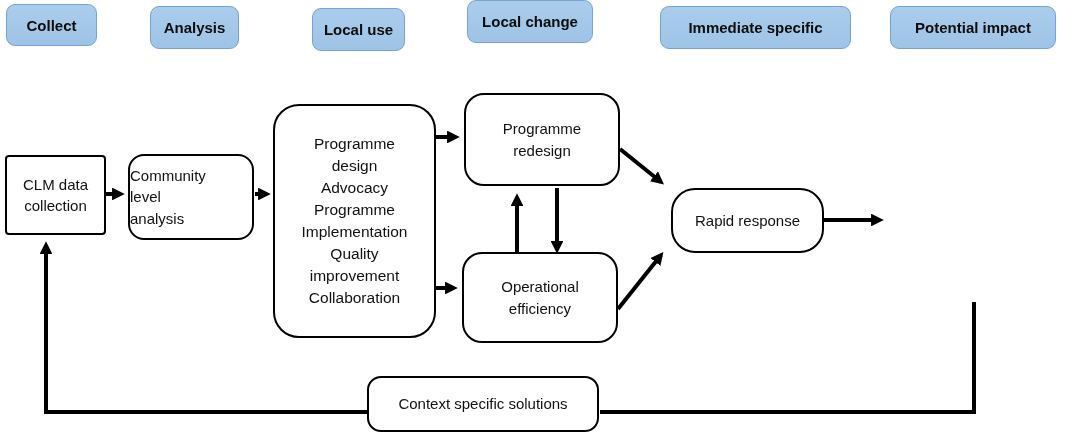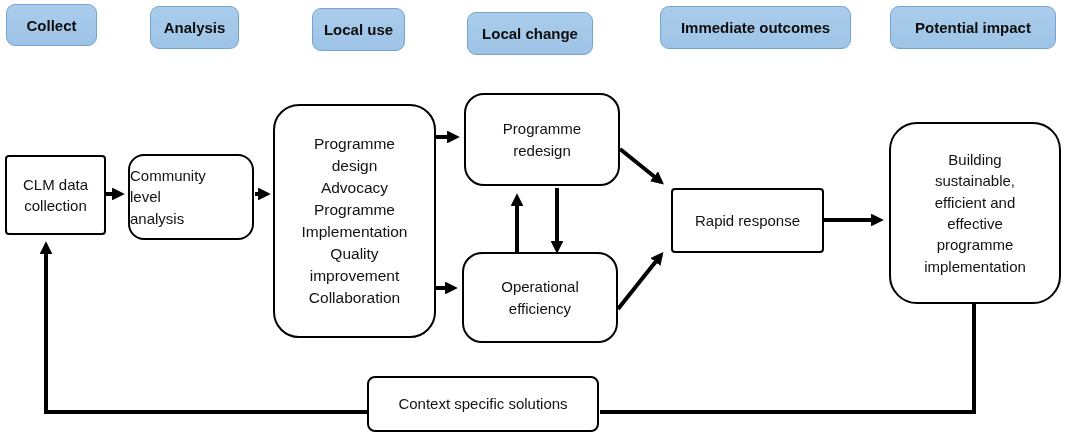--- a/index.html
+++ b/index.html
@@ -45,32 +45,32 @@
     font-size:15px;
     line-height:1.42;
     text-align:center;
     white-space:pre-line;
     box-sizing:border-box;
     color:#111111;
   }
   #stage-collect      {left:6px;   top:4px; width:91px;  height:42px;}
   #stage-analysis     {left:150px; top:6px; width:89px;  height:43px;}
   #stage-local-use    {left:312px; top:8px; width:93px;  height:43px;}
-  #stage-local-change {left:467px; top:12px; width:126px; height:43px;}
+  #stage-local-change {left:467px; top:0; width:126px; height:43px;}
   #stage-immediate    {left:660px; top:6px; width:191px; height:43px;}
   #stage-potential    {left:890px; top:6px; width:166px; height:43px;}
 
   #node-clm          {left:5px;   top:155px; width:101px; height:80px; border-radius:4px;}
   #node-community    {left:128px; top:154px; width:126px; height:86px; border-radius:16px; justify-content:flex-start; text-align:left; }
   #node-programme-use{left:273px; top:104px; width:163px; height:234px; border-radius:26px; font-size:15.5px;}
   #node-redesign     {left:464px; top:93px;  width:156px; height:93px; border-radius:20px;}
   #node-efficiency   {left:462px; top:252px; width:156px; height:91px; border-radius:20px;}
-  #node-rapid        {left:671px; top:188px; width:153px; height:65px; border-radius:4px;}
+  #node-rapid        {left:671px; top:188px; width:153px; height:65px; border-radius:24px;}
   #node-building     {left:889px; top:122px; width:172px; height:182px; border-radius:28px;}
-  #node-context      {left:367px; top:376px; width:232px; height:56px; border-radius:8px;}
+  #node-context      {left:367px; top:376px; width:232px; height:56px; border-radius:14px;}
 </style>
 </head>
 <body>
 
 <div class="canvas">
 
   <svg class="arrows" viewBox="0 0 1065 441" xmlns="http://www.w3.org/2000/svg">
     <defs>
       <marker id="arr" viewBox="0 0 10 10" refX="7" refY="5" markerWidth="3.2" markerHeight="3.2" orient="auto-start-reverse">
         <path d="M0,0 L10,5 L0,10 z" fill="#000000"></path>
@@ -88,42 +88,36 @@
       <path d="M824,220 L880,220" marker-end="url(#arr)"></path>
       <path d="M974,302 L974,412 L600,412"></path>
       <path d="M368,412 L46,412 L46,245" marker-end="url(#arr)"></path>
     </g>
   </svg>
 
   <div class="stage" id="stage-collect">Collect</div>
   <div class="stage" id="stage-analysis">Analysis</div>
   <div class="stage" id="stage-local-use">Local use</div>
   <div class="stage" id="stage-local-change">Local change</div>
-  <div class="stage" id="stage-immediate">Immediate outcomes</div>
+  <div class="stage" id="stage-immediate">Immediate specific</div>
   <div class="stage" id="stage-potential">Potential impact</div>
 
   <div class="node" id="node-clm">CLM data
 collection</div>
   <div class="node" id="node-community">Community
 level
 analysis</div>
   <div class="node" id="node-programme-use">Programme
 design
 Advocacy
 Programme
 Implementation
 Quality
 improvement
 Collaboration</div>
   <div class="node" id="node-redesign">Programme
 redesign</div>
   <div class="node" id="node-efficiency">Operational
 efficiency</div>
   <div class="node" id="node-rapid">Rapid response</div>
-  <div class="node" id="node-building">Building
-sustainable,
-efficient and
-effective
-programme
-implementation</div>
   <div class="node" id="node-context">Context specific solutions</div>
 
 </div>
 
 </body></html>

